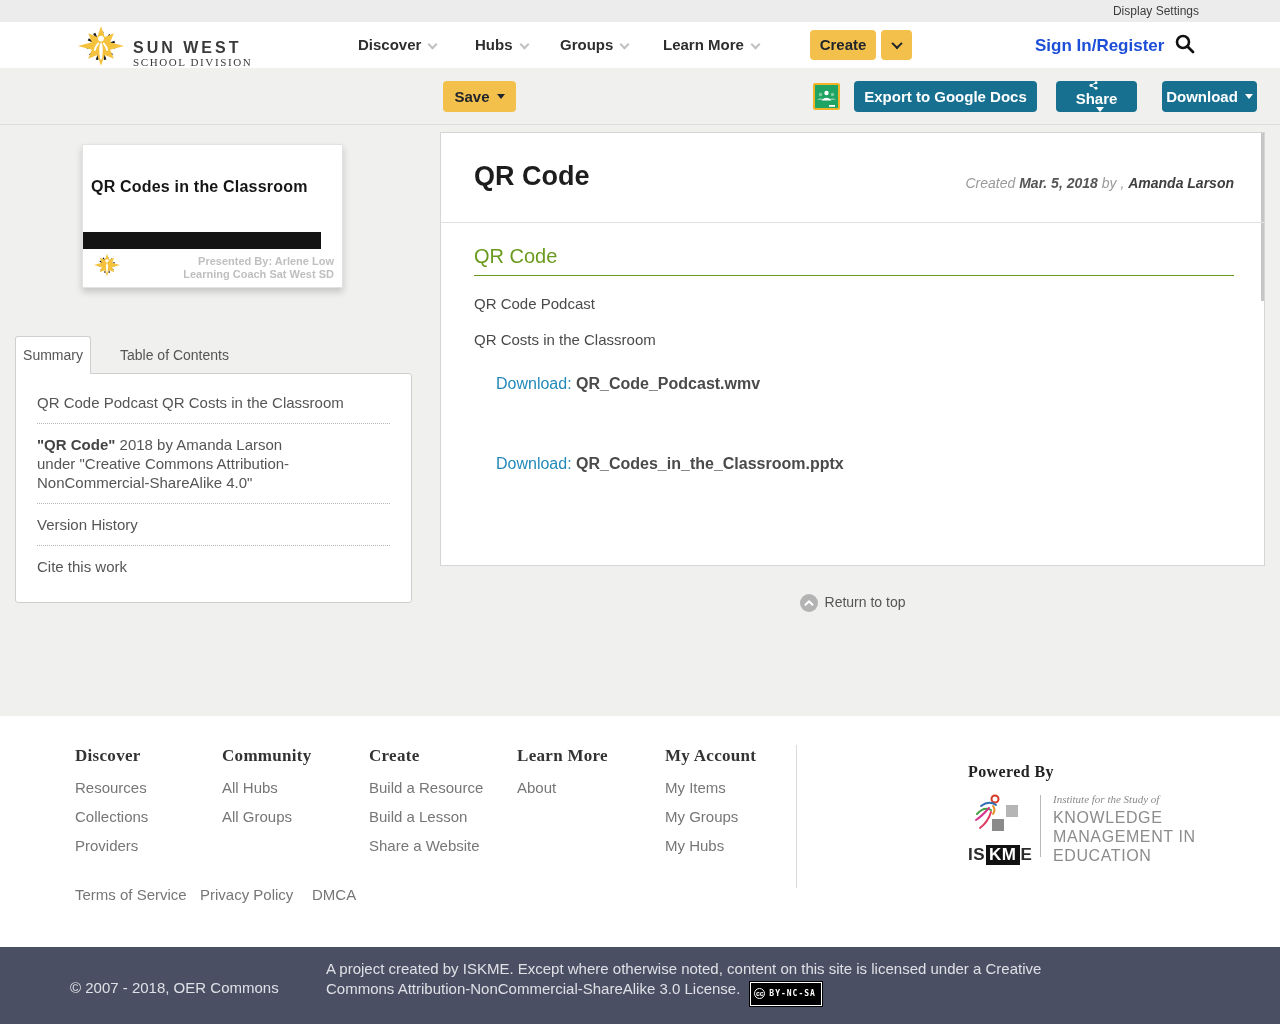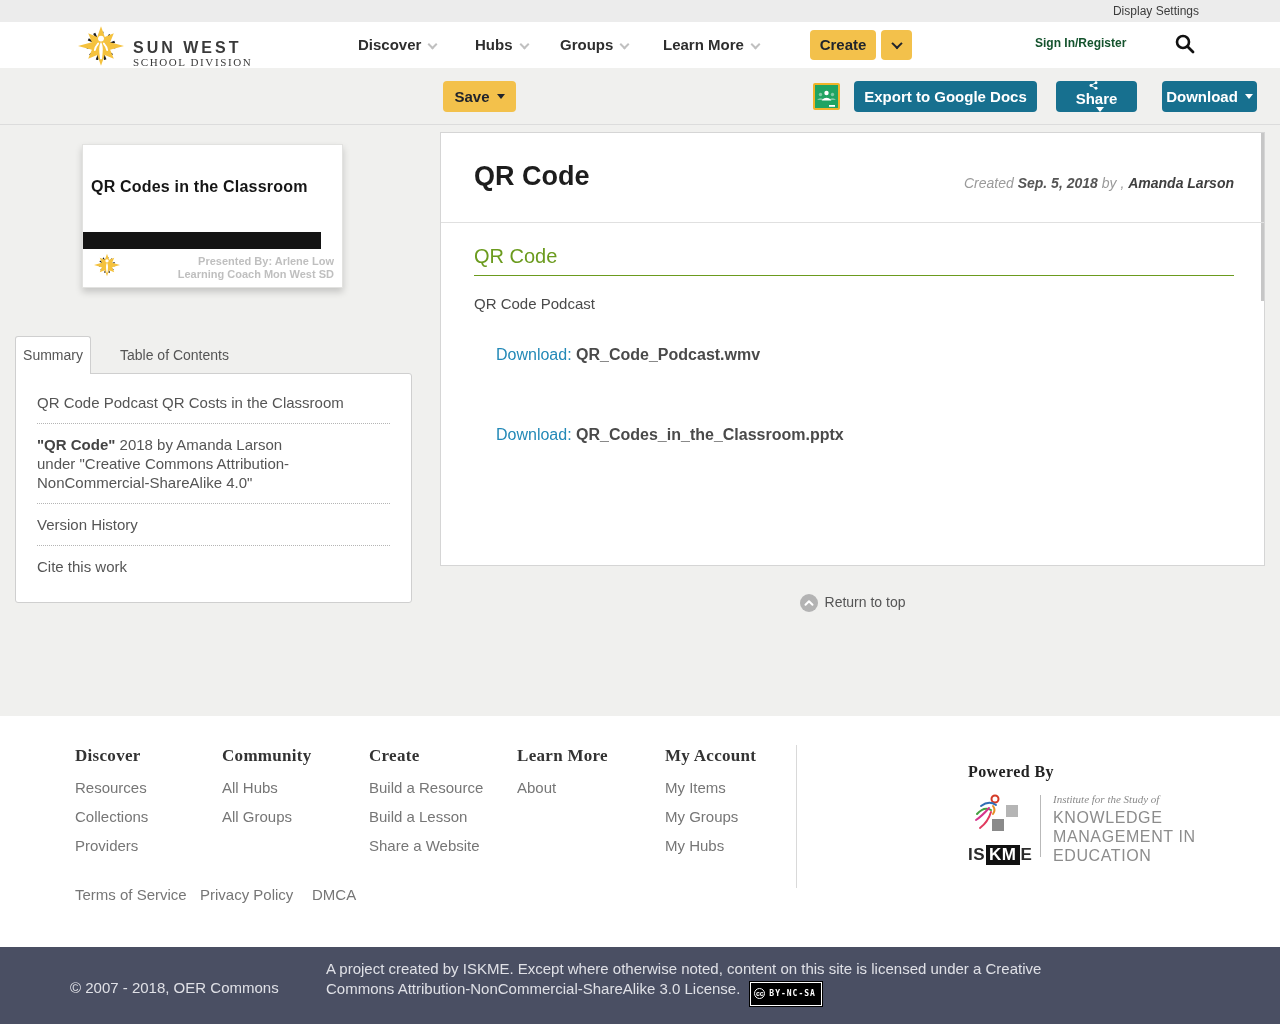--- a/index.html
+++ b/index.html
@@ -17,21 +17,21 @@
   .logo svg { width:52px; height:46px; }
   .logo-text { margin-left:6px; }
   .logo-line1 { font-size:16px; font-weight:bold; letter-spacing:3px; color:#3a3a3a; line-height:17px; }
   .logo-line2 { font-family:"Liberation Serif", serif; font-size:11px; letter-spacing:1.6px; color:#3a3a3a; line-height:13px; }
   .nav-item { position:absolute; top:14px; font-size:15px; font-weight:bold; color:#2e2e2e; }
   .nav-chev { display:inline-block; width:7px; height:7px; border-right:2px solid #c0c0c0; border-bottom:2px solid #c0c0c0; transform:rotate(45deg); margin-left:8px; margin-bottom:2px; }
   #nav-discover { left:358px; } #nav-hubs { left:475px; } #nav-groups { left:560px; } #nav-learnmore { left:663px; }
   .create-btn { position:absolute; left:810px; top:8px; width:66px; height:30px; background:#F3C14B; border-radius:4px; font-size:15px; font-weight:bold; color:#20242c; text-align:center; line-height:30px; }
   .create-caret-btn { position:absolute; left:881px; top:8px; width:31px; height:30px; background:#F3C14B; border-radius:4px; display:flex; align-items:center; justify-content:center; }
   .create-caret-btn i { width:8px; height:8px; border-right:2.5px solid #20242c; border-bottom:2.5px solid #20242c; transform:rotate(45deg) translate(-1px,-1px); }
-  .signin { position:absolute; left:1035px; top:14px; font-size:12px; font-weight:bold; color:#14532d; }
+  .signin { position:absolute; left:1035px; top:14px; font-size:17px; font-weight:bold; color:#1d4ed8; }
   .search-btn { position:absolute; left:1174px; top:11px; }
 
   
   #toolbar { height:57px; background:#F0F0EE; border-bottom:1px solid #dcdcdc; position:relative; }
   .btn { border-radius:4px; font-size:15px; font-weight:bold; display:flex; align-items:center; justify-content:center; height:31px; position:absolute; top:13px; }
   .btn-yellow { background:#F3C14B; color:#20242c; }
   .btn-teal { background:#17708F; color:#fff; }
   .caret { display:inline-block; width:0; height:0; border-left:4px solid transparent; border-right:4px solid transparent; border-top:5px solid currentColor; margin-left:7px; }
   #save-btn { left:443px; width:73px; }
   #classroom-btn { position:absolute; left:813px; top:15px; width:27px; height:27px; background:#F0B429; border-radius:2px; padding:2px; }
@@ -63,21 +63,21 @@
   .card-scrollthumb { position:absolute; right:0; top:0; width:3px; height:168px; background:#c6c6c6; }
   .card-header { height:90px; border-bottom:1px solid #e0e0e0; position:relative; }
   .card-title { position:absolute; left:33px; top:28px; font-size:27px; font-weight:bold; color:#1d1d1d; }
   .byline { position:absolute; right:30px; top:42px; font-size:14px; font-style:italic; color:#9a9a9a; }
   .byline .date { font-weight:bold; color:#555; }
   .byline .author { font-weight:bold; color:#3f3f3f; }
   .card-body { padding:0 30px 0 33px; }
   .section-h { margin-top:22px; padding-bottom:7px; border-bottom:1px solid #6B9B1E; color:#6B9B1E; font-size:20px; font-weight:normal; }
   .card-body p { margin-top:19px; font-size:15px; color:#4a4a4a; }
   .dl-row { margin-left:22px; font-size:16px; }
-  .dl-row.first { margin-top:34px; }
+  .dl-row.first { margin-top:27px; }
   .dl-row.second { margin-top:62px; }
   .dl-label { color:#2389B7; }
   .dl-file { font-weight:bold; color:#4a4a4a; }
 
   .return-top { position:absolute; left:440px; width:825px; top:469px; text-align:center; font-size:14px; color:#555; }
   .return-top svg { vertical-align:-5px; margin-right:7px; }
 
   
   #footer { height:231px; background:#fff; position:relative; }
   .fcol { position:absolute; top:30px; }
@@ -197,21 +197,21 @@
     <div class="thumb-title">QR Codes in the Classroom</div>
     <div class="thumb-bar"></div>
     <svg class="thumb-logo" viewBox="0 0 60 56">
       <circle cx="30" cy="28" r="14.5" fill="none" stroke="#1f1f1f" stroke-width="6" stroke-dasharray="2.5 6"></circle>
       <polygon fill="#F5C23E" points="58,28 41.1,23.4 45.6,12.4 34.6,16.9 30,4 25.4,16.9 14.4,12.4 18.9,23.4 2,28 18.9,32.6 14.4,43.6 25.4,39.1 30,52 34.6,39.1 45.6,43.6 41.1,32.6"></polygon>
       <circle cx="30" cy="19" r="3.6" fill="#fff"></circle>
       <path d="M30 23 C28 26 27.5 30 28 36 L28.8 44 L31.2 44 L32 36 C32.5 30 32 26 30 23 Z" fill="#fff"></path>
     </svg>
     <div class="thumb-presenter">
       <div>Presented By: Arlene Low</div>
-      <div>Learning Coach Mon West SD</div>
+      <div>Learning Coach Sat West SD</div>
     </div>
   </div>
 
   <div class="tab tab-active clickable">Summary</div>
   <div class="tab tab-plain clickable">Table of Contents</div>
 
   <div class="side-panel">
     <div class="side-item">QR Code Podcast QR Costs in the Classroom</div>
     <div class="side-item">
       <span class="bold">"QR Code"</span><span> 2018 by Amanda Larson</span>
@@ -220,28 +220,29 @@
     <div class="side-item clickable">Version History</div>
     <div class="side-item clickable">Cite this work</div>
   </div>
 
   <div class="card">
     <div class="card-scrollthumb"></div>
     <div class="card-header">
       <div class="card-title">QR Code</div>
       <div class="byline">
         <span>Created</span>
-        <span class="date">Sep. 5, 2018</span>
+        <span class="date">Mar. 5, 2018</span>
         <span>by ,</span>
         <span class="author clickable">Amanda Larson</span>
       </div>
     </div>
     <div class="card-body">
       <h2 class="section-h">QR Code</h2>
       <p>QR Code Podcast</p>
+      <p>QR Costs in the Classroom</p>
       <div class="dl-row first clickable">
         <span class="dl-label">Download:</span>
         <span class="dl-file">QR_Code_Podcast.wmv</span>
       </div>
       <div class="dl-row second clickable">
         <span class="dl-label">Download:</span>
         <span class="dl-file">QR_Codes_in_the_Classroom.pptx</span>
       </div>
     </div>
   </div>

